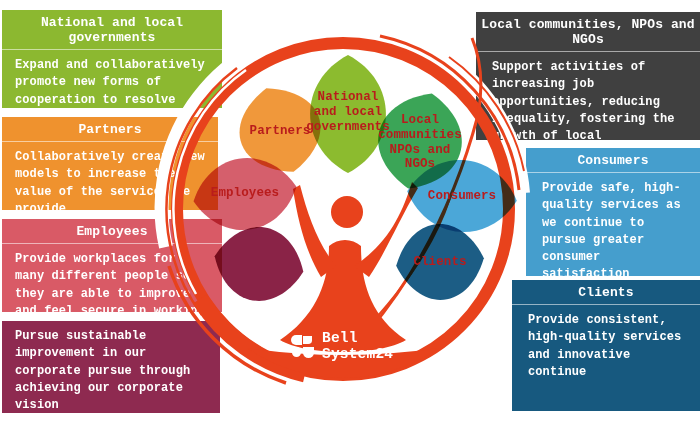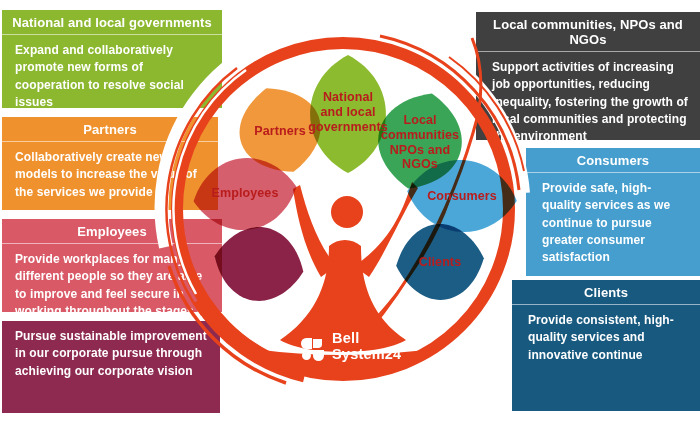--- a/index.html
+++ b/index.html
@@ -1,35 +1,35 @@
 <!DOCTYPE html>
 <html><head>
 <meta charset="utf-8">
 <style>
   html,body{margin:0;padding:0;background:#ffffff;}
   .stage{position:relative;width:700px;height:425px;background:#ffffff;overflow:hidden;
-         font-family:Liberation Sans, sans-serif;}
+         font-family:Liberation Mono, monospace;}
   .panel{position:absolute;color:#ffffff;}
   .panel-head{font-size:13px;font-weight:bold;text-align:center;padding:5px 4px 4px;
               border-bottom:1px solid rgba(255,255,255,.55);letter-spacing:.1px;}
   .panel-body{font-size:12px;font-weight:600;line-height:1.44;padding:7px 10px 8px 13px;
               letter-spacing:.1px;}
   .rp .panel-body{padding-left:16px;padding-right:12px;}
   .lp1{left:2px;top:10px;width:220px;height:98px;background:#8CB830;}
   .lp2{left:2px;top:117px;width:216px;height:93px;background:#EF922E;}
   .lp3{left:2px;top:219px;width:220px;height:93px;background:#D95A66;}
   .lp4{left:2px;top:321px;width:218px;height:92px;background:#8E2A50;}
   .rp1{left:476px;top:12px;width:224px;height:128px;background:#404040;}
   .rp2{left:526px;top:148px;width:174px;height:128px;background:#459ECD;}
   .rp3{left:512px;top:280px;width:188px;height:131px;background:#17597F;}
   .art{position:absolute;left:0;top:0;width:700px;height:425px;pointer-events:none;}
   .leaf-label{position:absolute;transform:translate(-50%,-50%);color:#b91c1c;font-weight:bold;
               font-size:12.5px;line-height:1.18;text-align:center;white-space:pre-line;
               letter-spacing:.1px;}
-  .logo{position:absolute;left:301px;top:331px;display:flex;align-items:flex-end;color:#fff;}
+  .logo{position:absolute;left:291px;top:331px;display:flex;align-items:center;color:#fff;}
   .logo-mark{position:relative;width:24px;height:24px;margin-right:7px;}
   .logo-mark div{position:absolute;background:#fff;}
   .lm-tl{left:0;top:0;width:10.5px;height:10.5px;border-radius:50% 0 0 50%;}
   .lm-tr{left:12px;top:1px;width:8.5px;height:8.5px;border-radius:0 0 45% 0;}
   .lm-bl{left:.5px;top:12.5px;width:9.5px;height:9.5px;border-radius:50%;}
   .lm-br{left:11.5px;top:12px;width:11px;height:11px;border-radius:0 0 55% 55%;}
   .logo-text{font-size:14.5px;font-weight:bold;line-height:1.08;letter-spacing:.2px;}
 </style>
 </head>
 <body>

